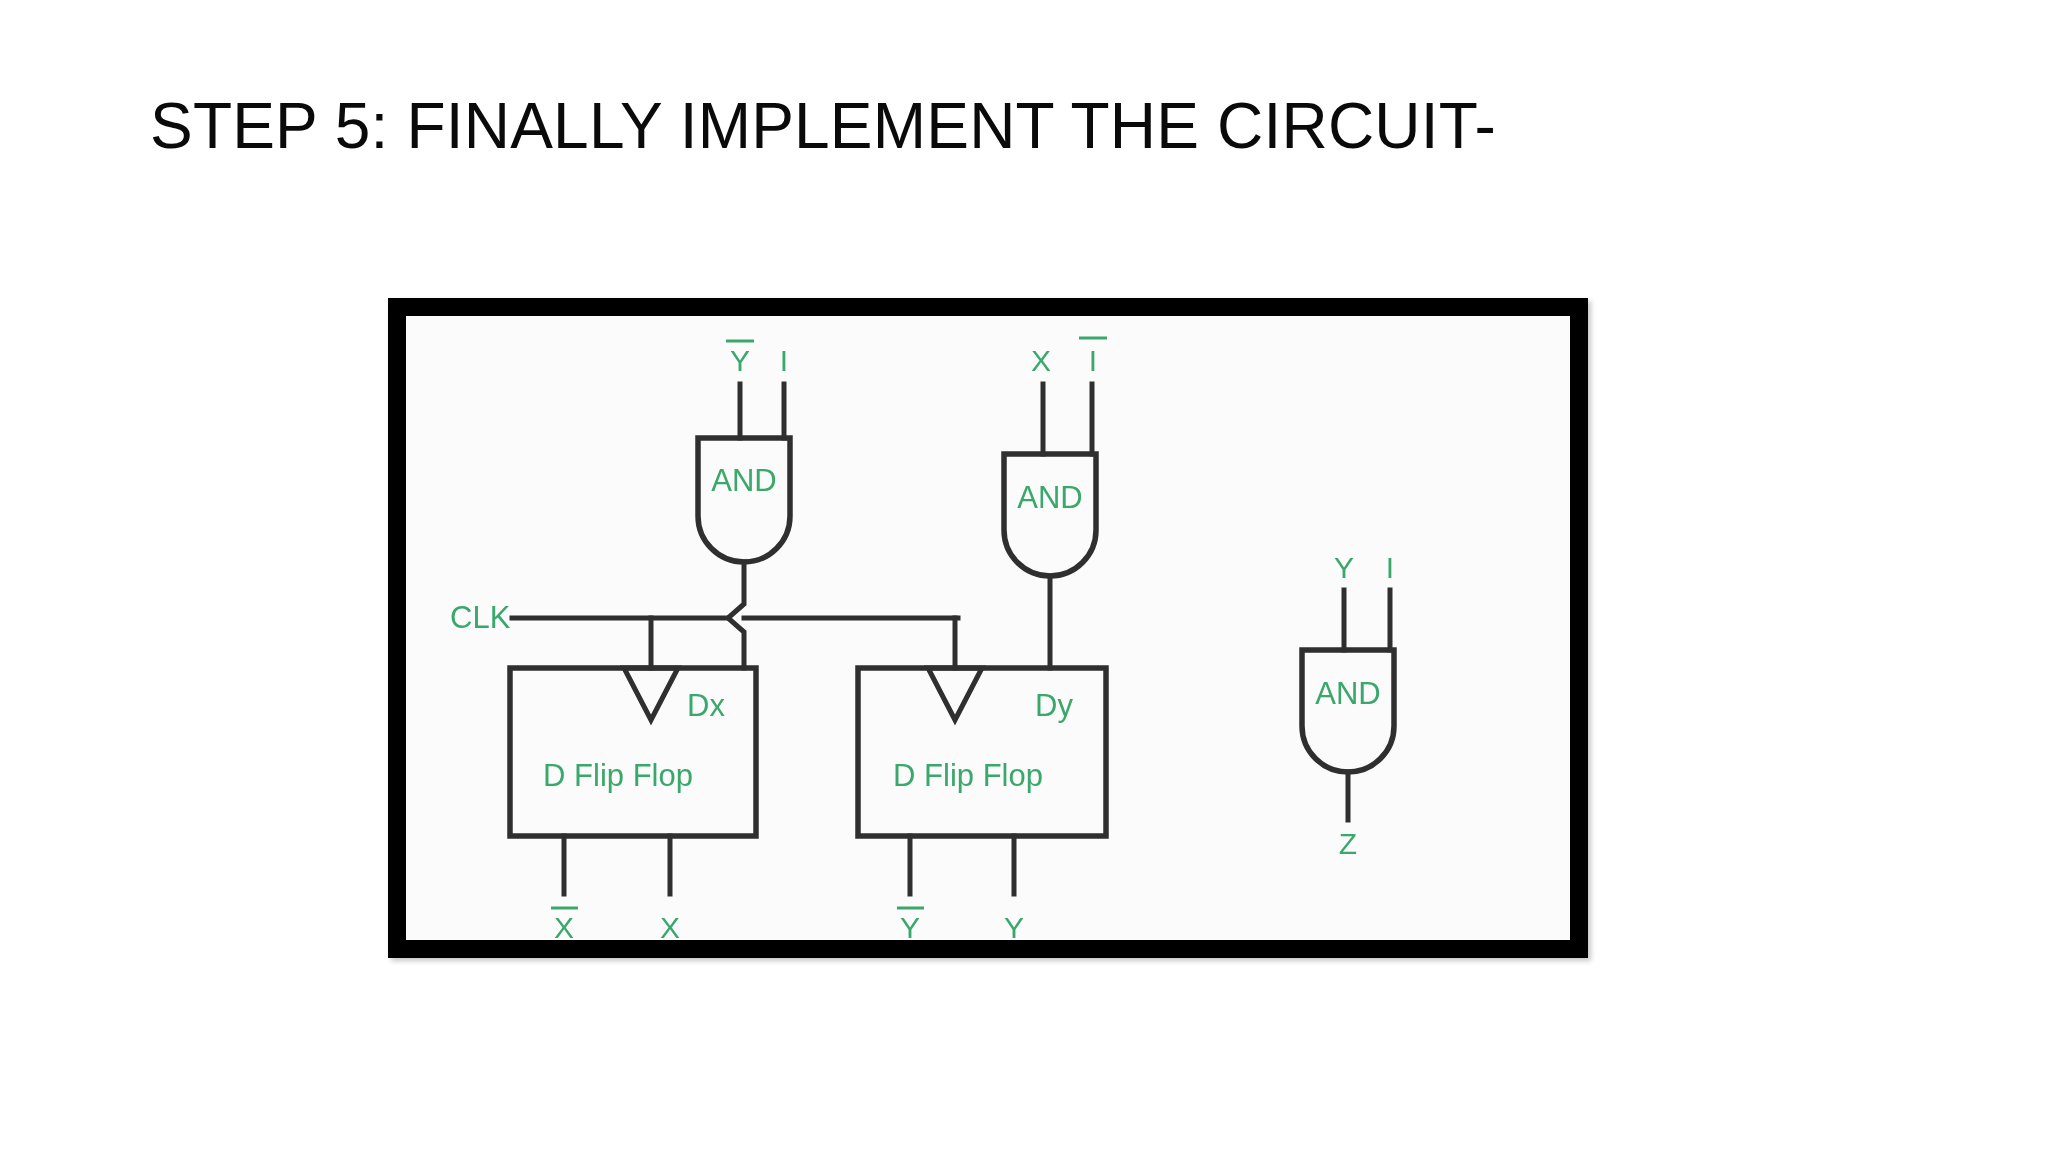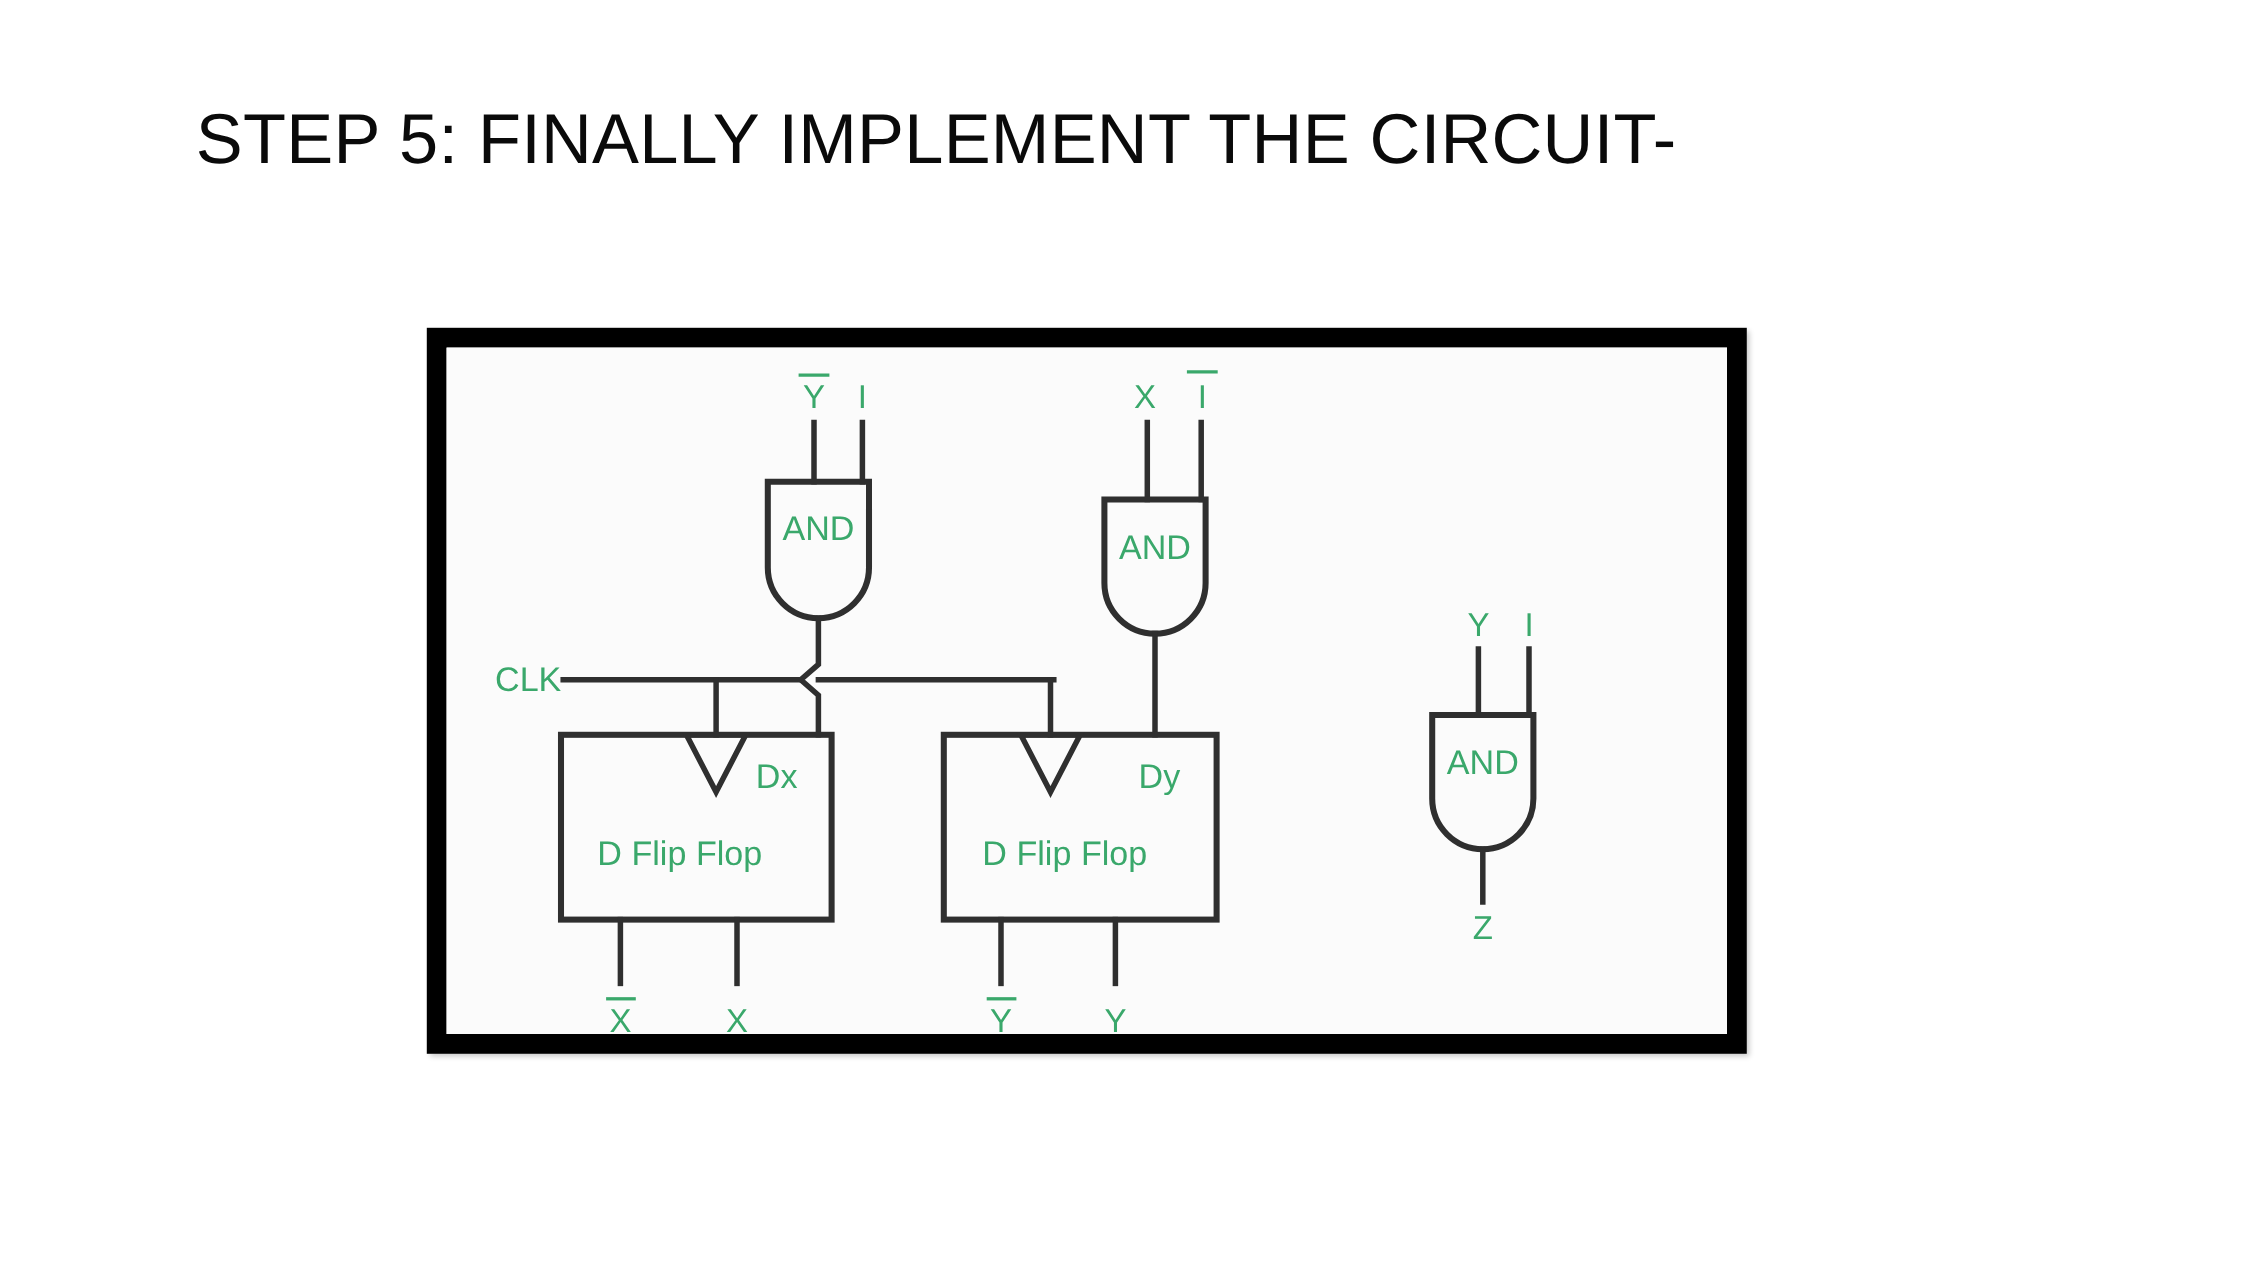--- a/index.html
+++ b/index.html
@@ -27,21 +27,20 @@
     left: 150px;
     top: 92px;
     width: 1780px;
     font-size: 64px;
     line-height: 1.08;
     letter-spacing: 0.2px;
     color: #0a0a0a;
     font-weight: 400;
     font-family: "Liberation Sans", sans-serif;
     white-space: nowrap;
-    margin-left: 28px;
   }
 
   
   #diagram-frame {
     position: absolute;
     left: 388px;
     top: 298px;
     width: 1200px;
     height: 660px;
     background: #ffffff;

